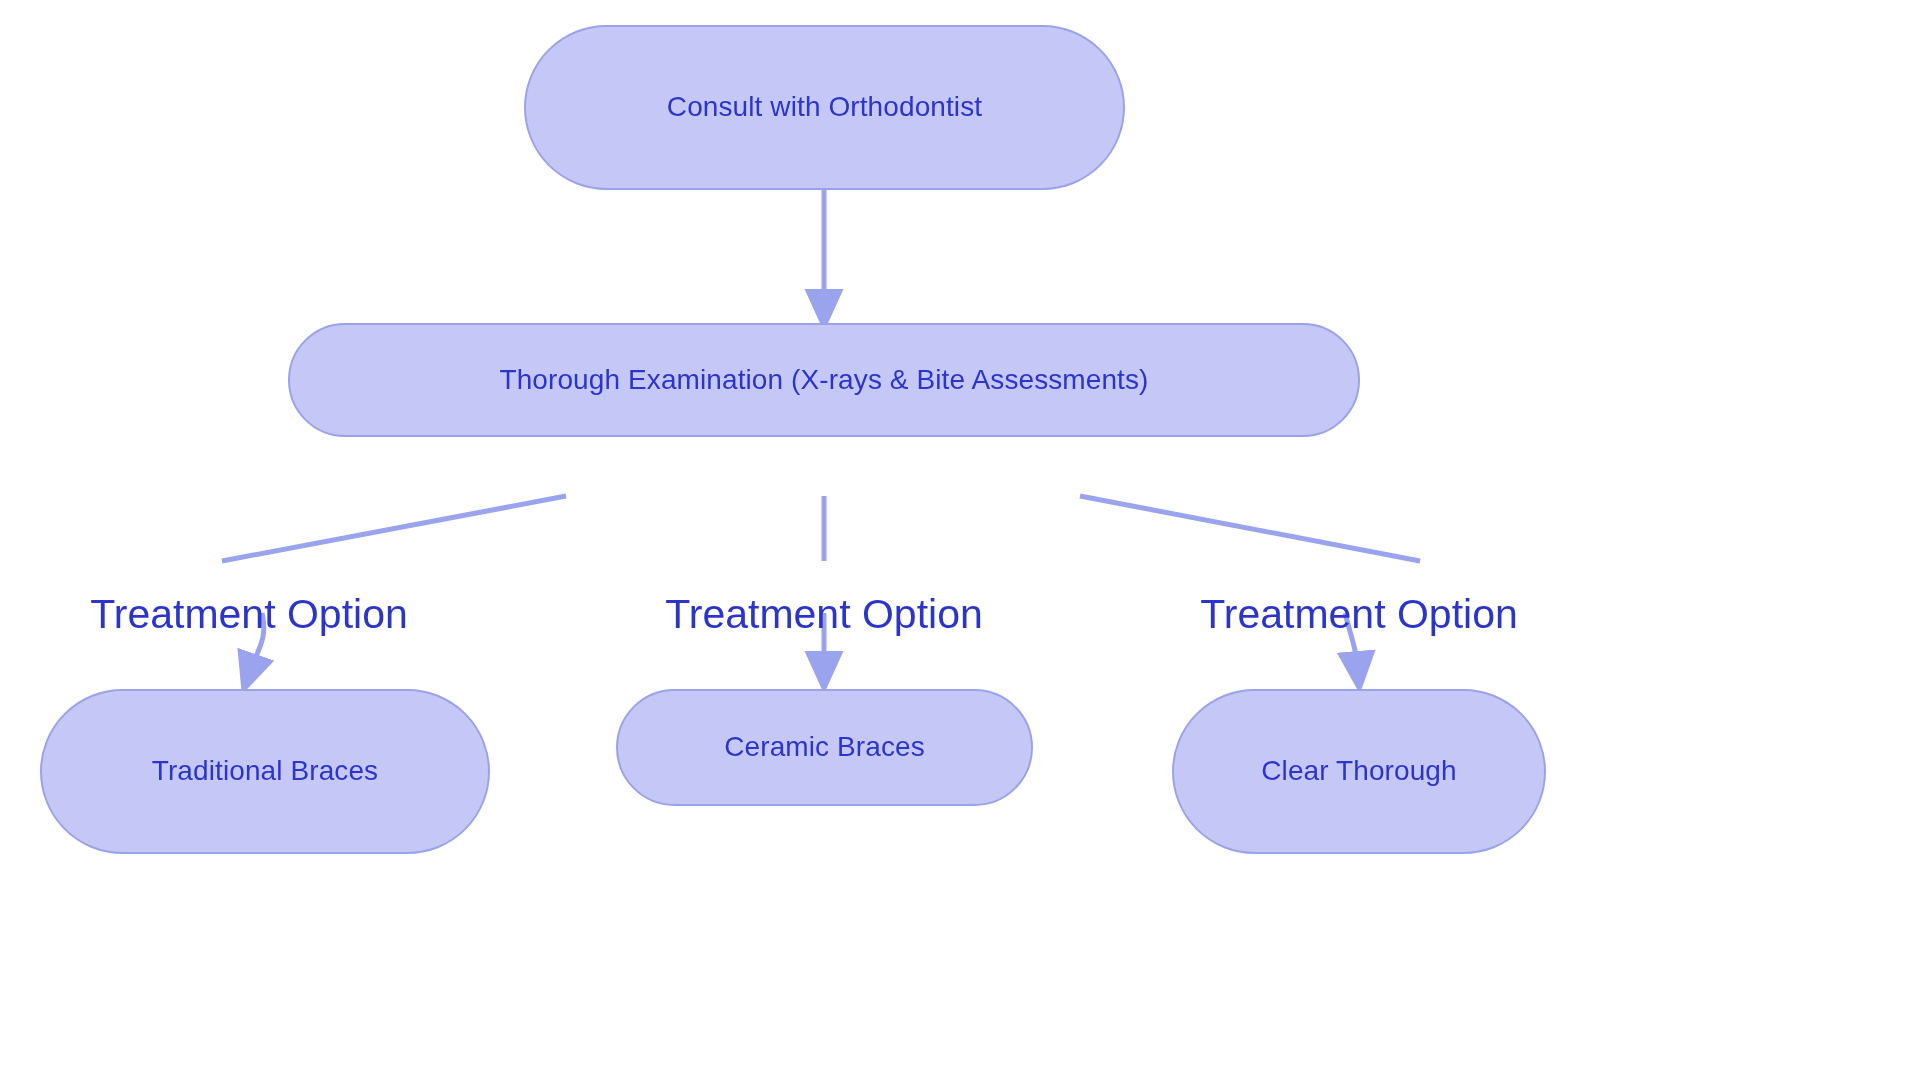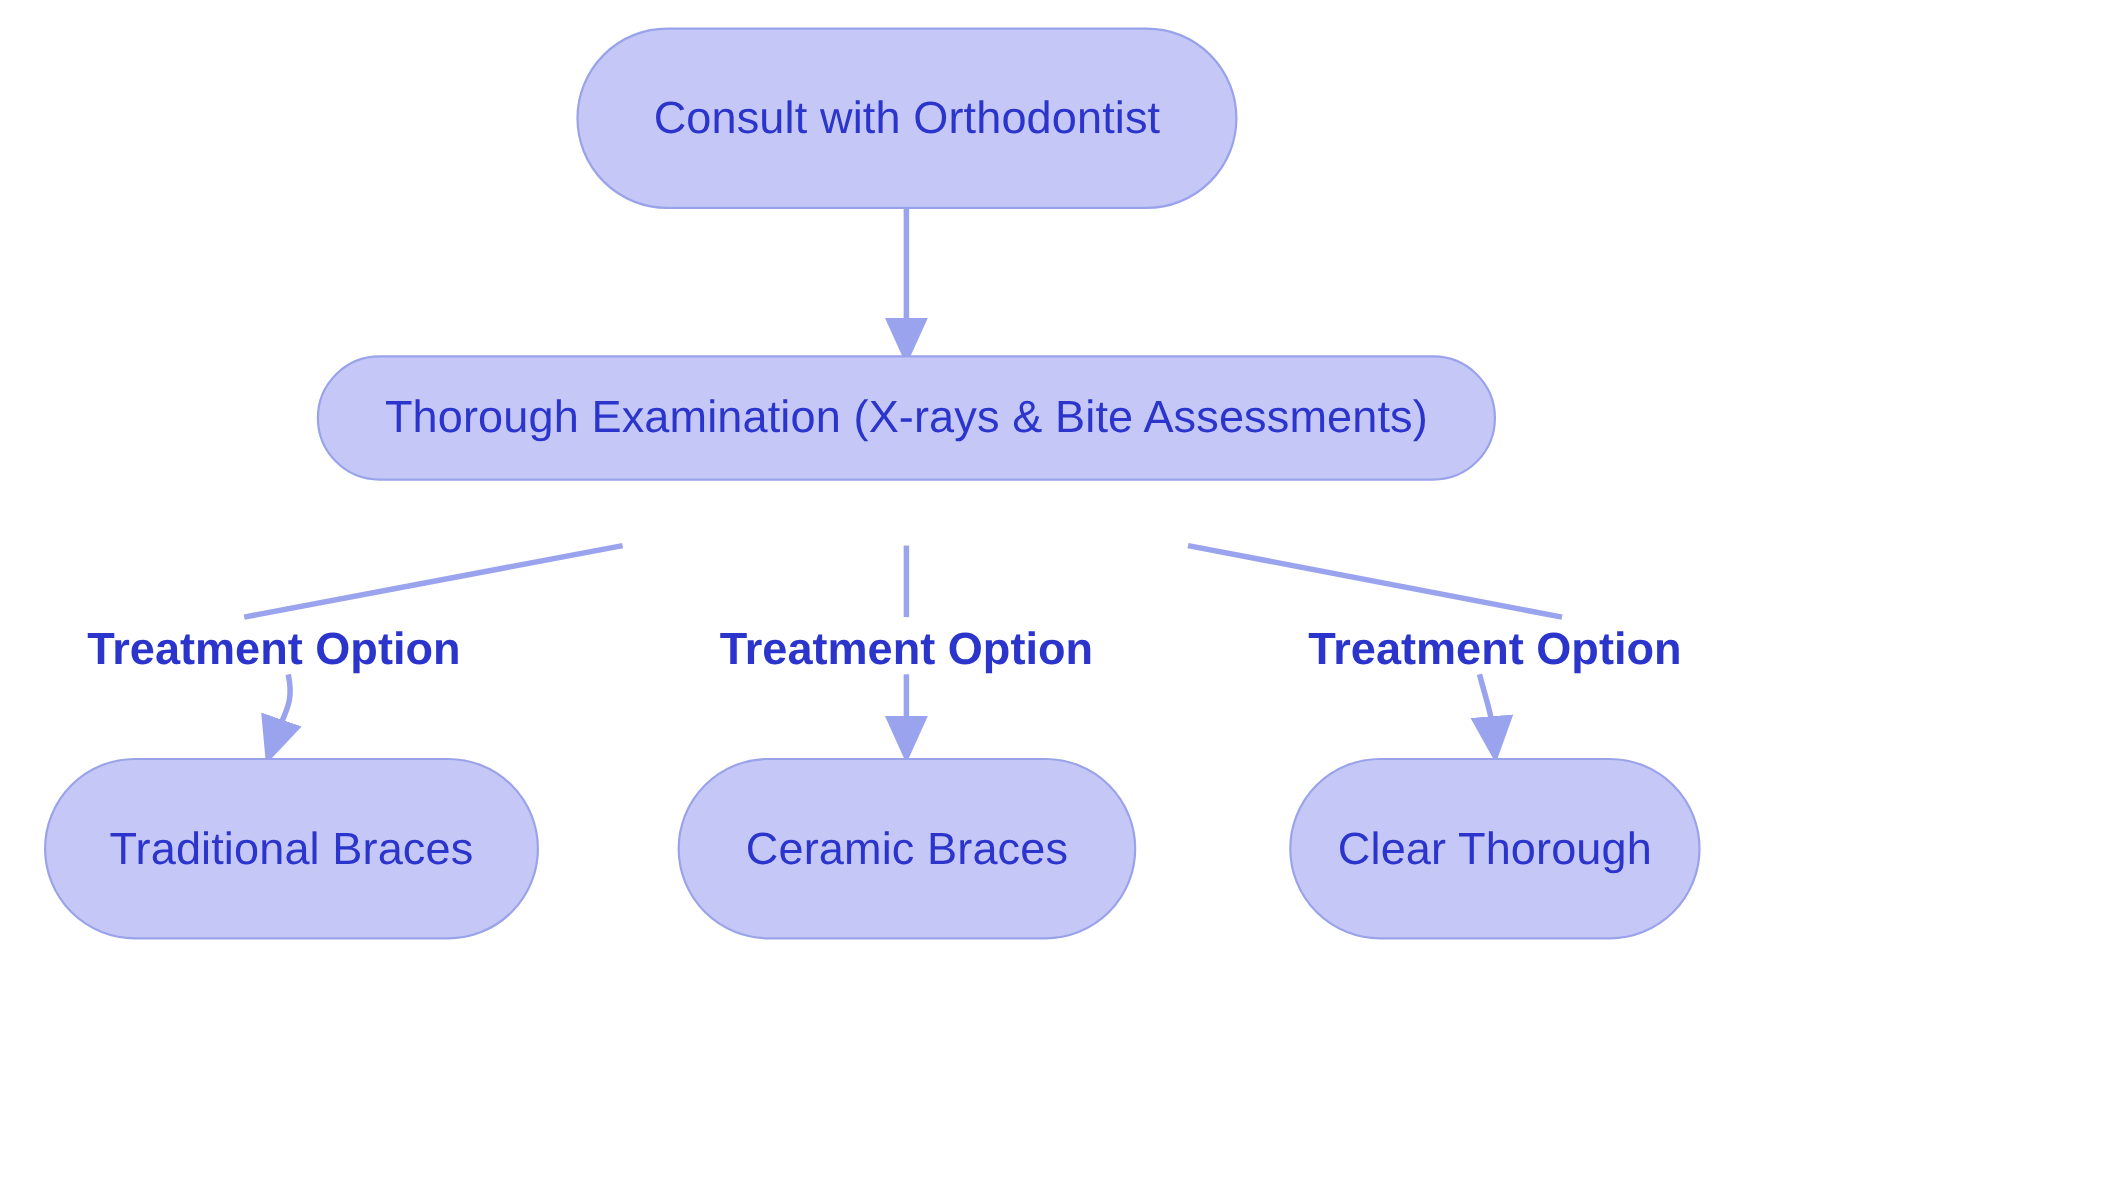--- a/index.html
+++ b/index.html
@@ -33,38 +33,39 @@
     display: flex;
     align-items: center;
     justify-content: center;
     background: #c5c8f7;
     border: 2px solid #9aa3ea;
     border-radius: 999px;
     z-index: 3;
   }
   .node-label {
     color: #2b35cc;
-    font-size: 41px;
+    font-size: 28px;
     font-weight: 400;
     line-height: 1.1;
     letter-spacing: 0.1px;
     white-space: nowrap;
     text-align: center;
   }
   .edge-label {
     position: absolute;
     color: #2b35cc;
     font-size: 41px;
-    font-weight: 700;
+    font-weight: 400;
     line-height: 1.1;
     white-space: nowrap;
     background: transparent;
     z-index: 4;
     text-align: center;
     transform: translateX(-50%);
+    margin-top: 24px;
   }
 </style>
 </head>
 <body>
 
 <div id="flow-root">
 
   <svg id="edge-layer" viewBox="0 0 1920 1083" width="1920" height="1083" xmlns="http://www.w3.org/2000/svg">
     <defs>
       <marker id="arrowhead" markerWidth="9" markerHeight="9" refX="4.2" refY="4.5" orient="auto" markerUnits="strokeWidth">
@@ -89,21 +90,21 @@
   </div>
 
   <div class="node" style="left:288px; top:323px; width:1072px; height:114px;">
     <span class="node-label">Thorough Examination (X-rays &amp; Bite Assessments)</span>
   </div>
 
   <div class="node" style="left:40px; top:689px; width:450px; height:165px;">
     <span class="node-label">Traditional Braces</span>
   </div>
 
-  <div class="node" style="left:616px; top:689px; width:417px; height:165px;">
+  <div class="node" style="left:616px; top:689px; width:417px; height:117px;">
     <span class="node-label">Ceramic Braces</span>
   </div>
 
   <div class="node" style="left:1172px; top:689px; width:374px; height:165px;">
     <span class="node-label">Clear Thorough</span>
   </div>
 
   <div class="edge-label" style="left:249px; top:568px;">Treatment Option</div>
 
   <div class="edge-label" style="left:824px; top:568px;">Treatment Option</div>

